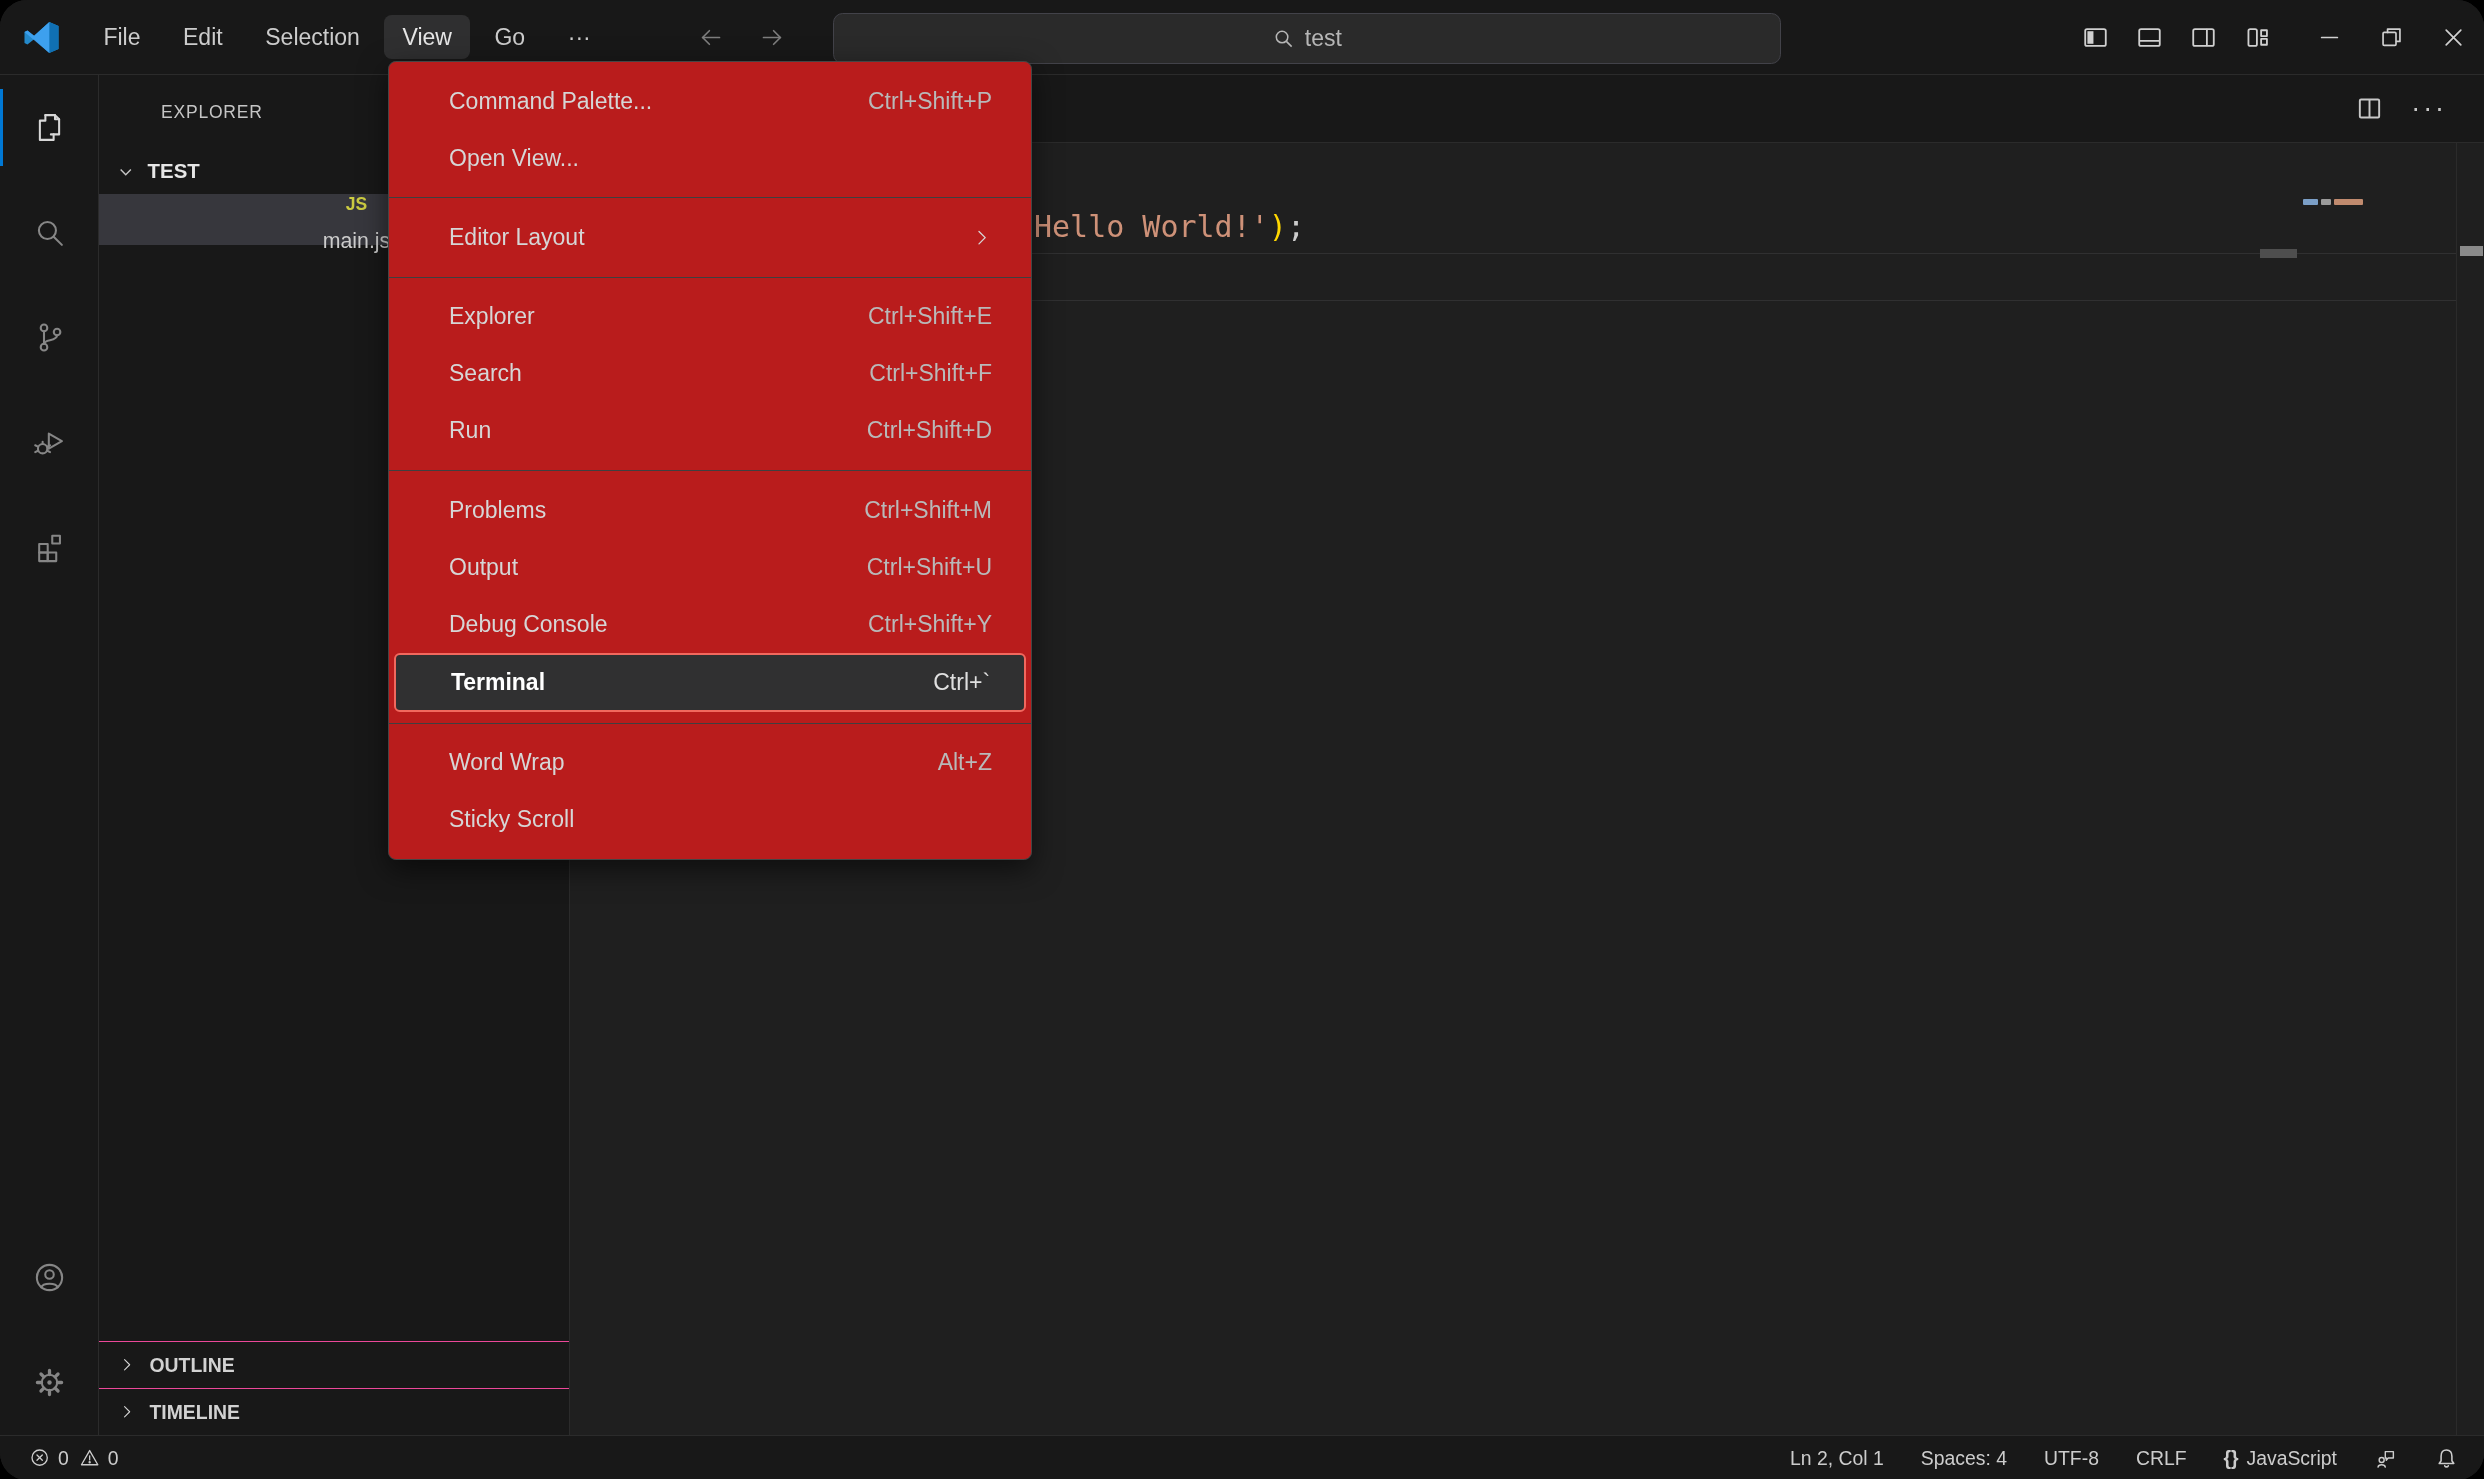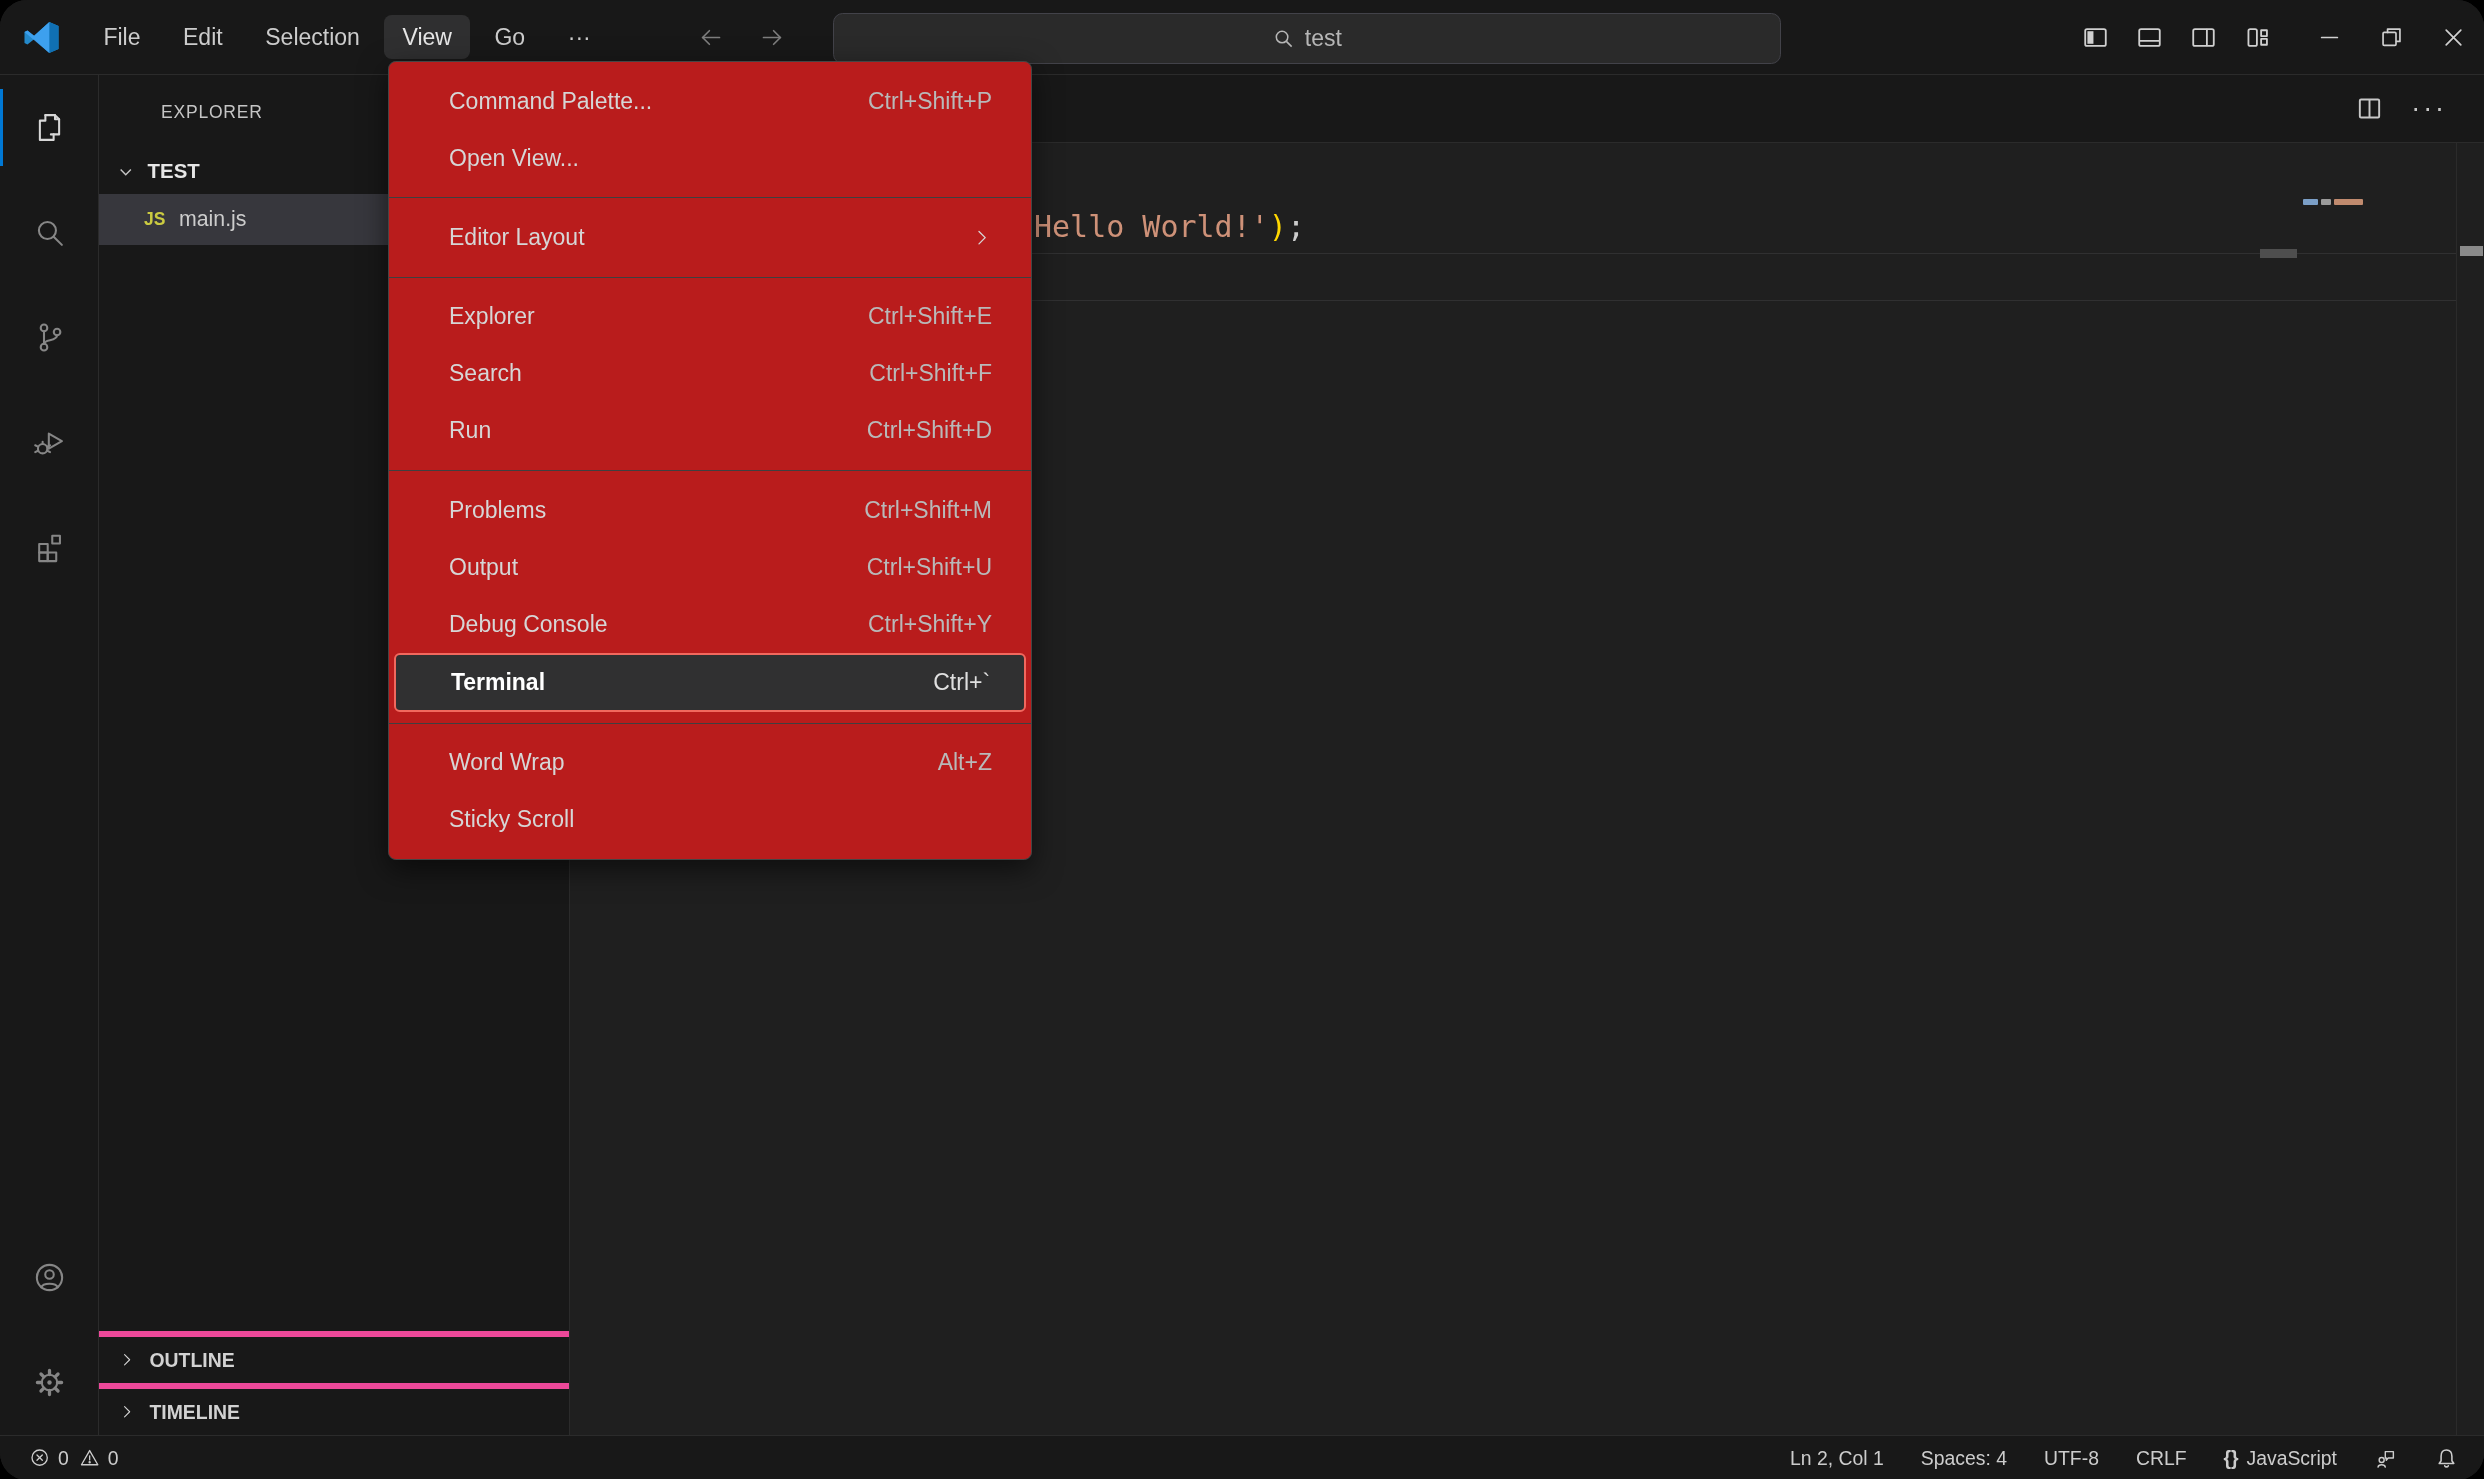--- a/index.html
+++ b/index.html
@@ -33,25 +33,25 @@
   #activity-spacer{flex:1;}
 
   
   #sidebar{position:absolute;left:99px;top:75px;width:470px;bottom:45px;background:#181818;
            border-right:1px solid #2b2b2b;z-index:4;}
   #sidebar-header{height:74px;display:flex;align-items:center;padding-left:62px;
                   font-size:17.5px;letter-spacing:0.8px;color:#c5c5c5;}
   .tree-chevron{color:#c5c5c5;}
   #workspace-row{height:45px;display:flex;align-items:center;gap:13.6px;padding-left:17.5px;
                  font-size:20.4px;font-weight:bold;color:#e6e6e6;}
-  .file-row{height:51px;display:flex;align-items:center;gap:13.6px;padding-left:45px;font-size:21.3px;color:#cccccc;}
+  .file-row{height:51px;display:flex;align-items:center;gap:13.6px;padding-left:45px;font-size:21.3px;color:#cccccc;flex-direction:column;}
   .file-row.selected{background:#37373d;}
   .js-badge{font-size:17.5px;font-weight:bold;color:#cbcb41;font-family:"Liberation Sans",sans-serif;}
   #sidebar-bottom{position:absolute;left:0;right:0;bottom:0;}
-  .side-section{height:46px;border-top:6px solid #ec4899;display:flex;align-items:center;gap:13.6px;
+  .side-section{height:46px;border-top:1px solid #ec4899;display:flex;align-items:center;gap:13.6px;
                 padding-left:19.4px;font-size:19.4px;font-weight:bold;color:#d2d2d2;}
 
   
   #editor-region{position:absolute;left:570px;top:75px;right:0;bottom:45px;}
   #tabbar{height:67px;background:#181818;border-bottom:1px solid #2b2b2b;display:flex;
           justify-content:flex-end;align-items:center;gap:27px;padding-right:37px;color:#c8c8c8;}
   #more-actions{font-size:27px;letter-spacing:2.9px;line-height:1;}
   #editor{position:absolute;left:0;top:68px;right:0;bottom:0;background:#1f1f1f;}
   #code-line-1{position:absolute;left:464px;top:57px;height:52px;display:flex;align-items:center;
                font-family:"DejaVu Sans Mono","Liberation Mono",monospace;font-size:30px;white-space:pre;}

